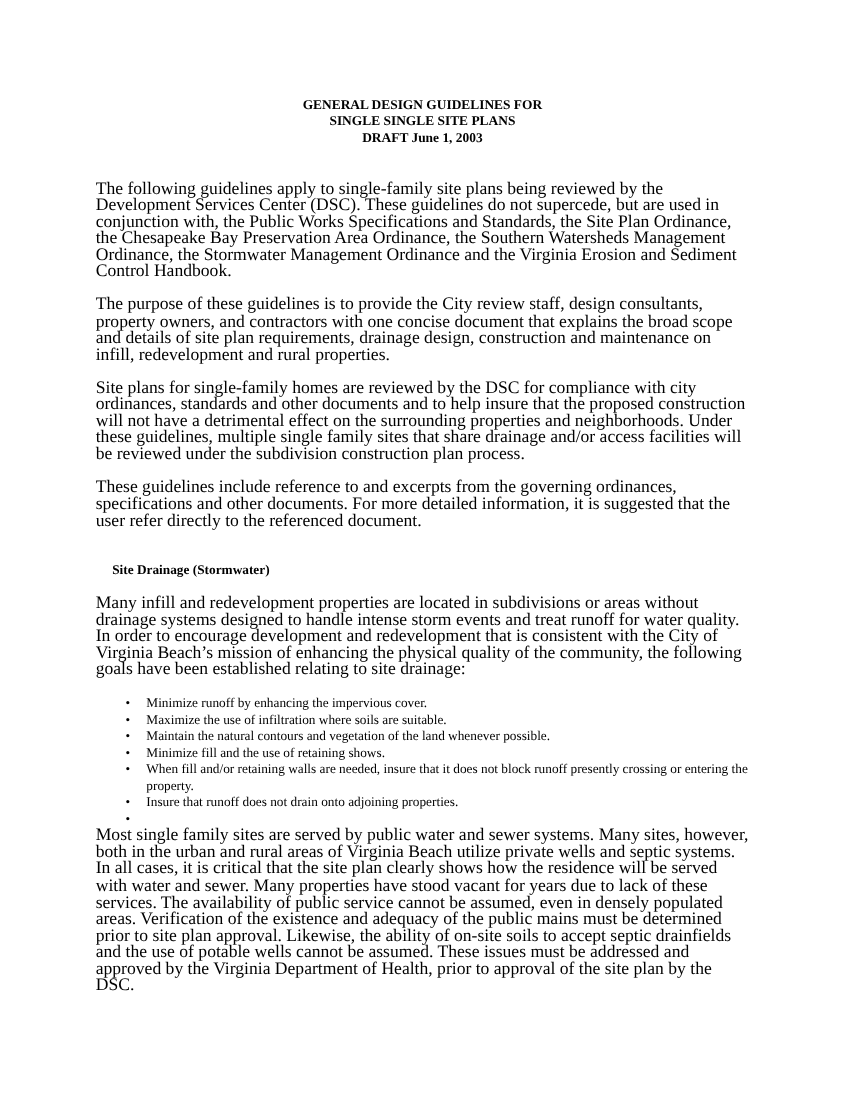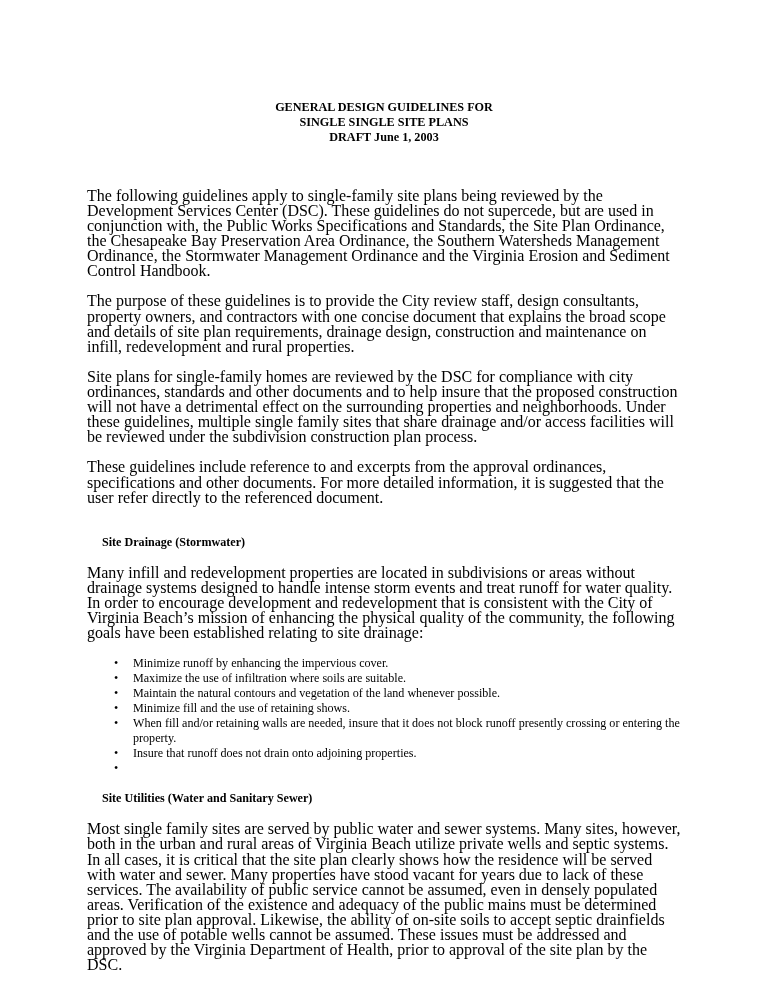--- a/index.html
+++ b/index.html
@@ -28,21 +28,21 @@
     position: absolute;
     left: 87px;
     top: 88px;
     width: 594px;
   }
   .doc-title {
     text-align: center;
     font-weight: bold;
     font-size: 12.2px;
     line-height: 15.1px;
-    margin: 12px;
+    margin: 0;
   }
   .doc-title .title-line {
     display: block;
     white-space: nowrap;
   }
   p.para {
     margin: 0;
     font-size: 16px;
     line-height: 15.1px;
     text-align: left;
@@ -106,37 +106,36 @@
 
     <p class="para">The following guidelines apply to single-family site plans being reviewed by the Development Services Center (DSC). These guidelines do not supercede, but are used in conjunction with, the Public Works Specifications and Standards, the Site Plan Ordinance, the Chesapeake Bay Preservation Area Ordinance, the Southern Watersheds Management Ordinance, the Stormwater Management Ordinance and the Virginia Erosion and Sediment Control Handbook.</p>
     <div class="spacer-para"></div>
 
     <p class="para">The purpose of these guidelines is to provide the City review staff, design consultants, property owners, and contractors with one concise document that explains the broad scope and details of site plan requirements, drainage design, construction and maintenance on infill, redevelopment and rural properties.</p>
     <div class="spacer-para"></div>
 
     <p class="para">Site plans for single-family homes are reviewed by the DSC for compliance with city ordinances, standards and other documents and to help insure that the proposed construction will not have a detrimental effect on the surrounding properties and neighborhoods. Under these guidelines, multiple single family sites that share drainage and/or access facilities will be reviewed under the subdivision construction plan process.</p>
     <div class="spacer-para"></div>
 
-    <p class="para">These guidelines include reference to and excerpts from the approval ordinances, specifications and other documents. For more detailed information, it is suggested that the user refer directly to the referenced document.</p>
+    <p class="para">These guidelines include reference to and excerpts from the governing ordinances, specifications and other documents. For more detailed information, it is suggested that the user refer directly to the referenced document.</p>
     <div class="spacer-para"></div>
 
     <h2 class="section-heading">Site Drainage (Stormwater)</h2>
     <p class="para">Many infill and redevelopment properties are located in subdivisions or areas without drainage systems designed to handle intense storm events and treat runoff for water quality. In order to encourage development and redevelopment that is consistent with the City of Virginia Beach’s mission of enhancing the physical quality of the community, the following goals have been established relating to site drainage:</p>
     <div class="spacer-para"></div>
 
     <ul class="bullets">
       <li><span class="bullet-glyph">•</span><span>Minimize runoff by enhancing the impervious cover.</span></li>
       <li><span class="bullet-glyph">•</span><span>Maximize the use of infiltration where soils are suitable.</span></li>
       <li><span class="bullet-glyph">•</span><span>Maintain the natural contours and vegetation of the land whenever possible.</span></li>
       <li><span class="bullet-glyph">•</span><span>Minimize fill and the use of retaining shows.</span></li>
       <li><span class="bullet-glyph">•</span><span>When fill and/or retaining walls are needed, insure that it does not block runoff presently crossing or entering the property.</span></li>
       <li><span class="bullet-glyph">•</span><span>Insure that runoff does not drain onto adjoining properties.</span></li>
       <li><span class="bullet-glyph">•</span></li>
     </ul>
     <div class="spacer-para"></div>
 
-    <h2 class="section-heading">Site Utilities (Water and Sanitary Sewer)</h2>
     <p class="para">Most single family sites are served by public water and sewer systems. Many sites, however, both in the urban and rural areas of Virginia Beach utilize private wells and septic systems. In all cases, it is critical that the site plan clearly shows how the residence will be served with water and sewer. Many properties have stood vacant for years due to lack of these services. The availability of public service cannot be assumed, even in densely populated areas. Verification of the existence and adequacy of the public mains must be determined prior to site plan approval. Likewise, the ability of on-site soils to accept septic drainfields and the use of potable wells cannot be assumed. These issues must be addressed and approved by the Virginia Department of Health, prior to approval of the site plan by the DSC.</p>
 
   </div>
 
 
 </div>
 
 </body></html>

